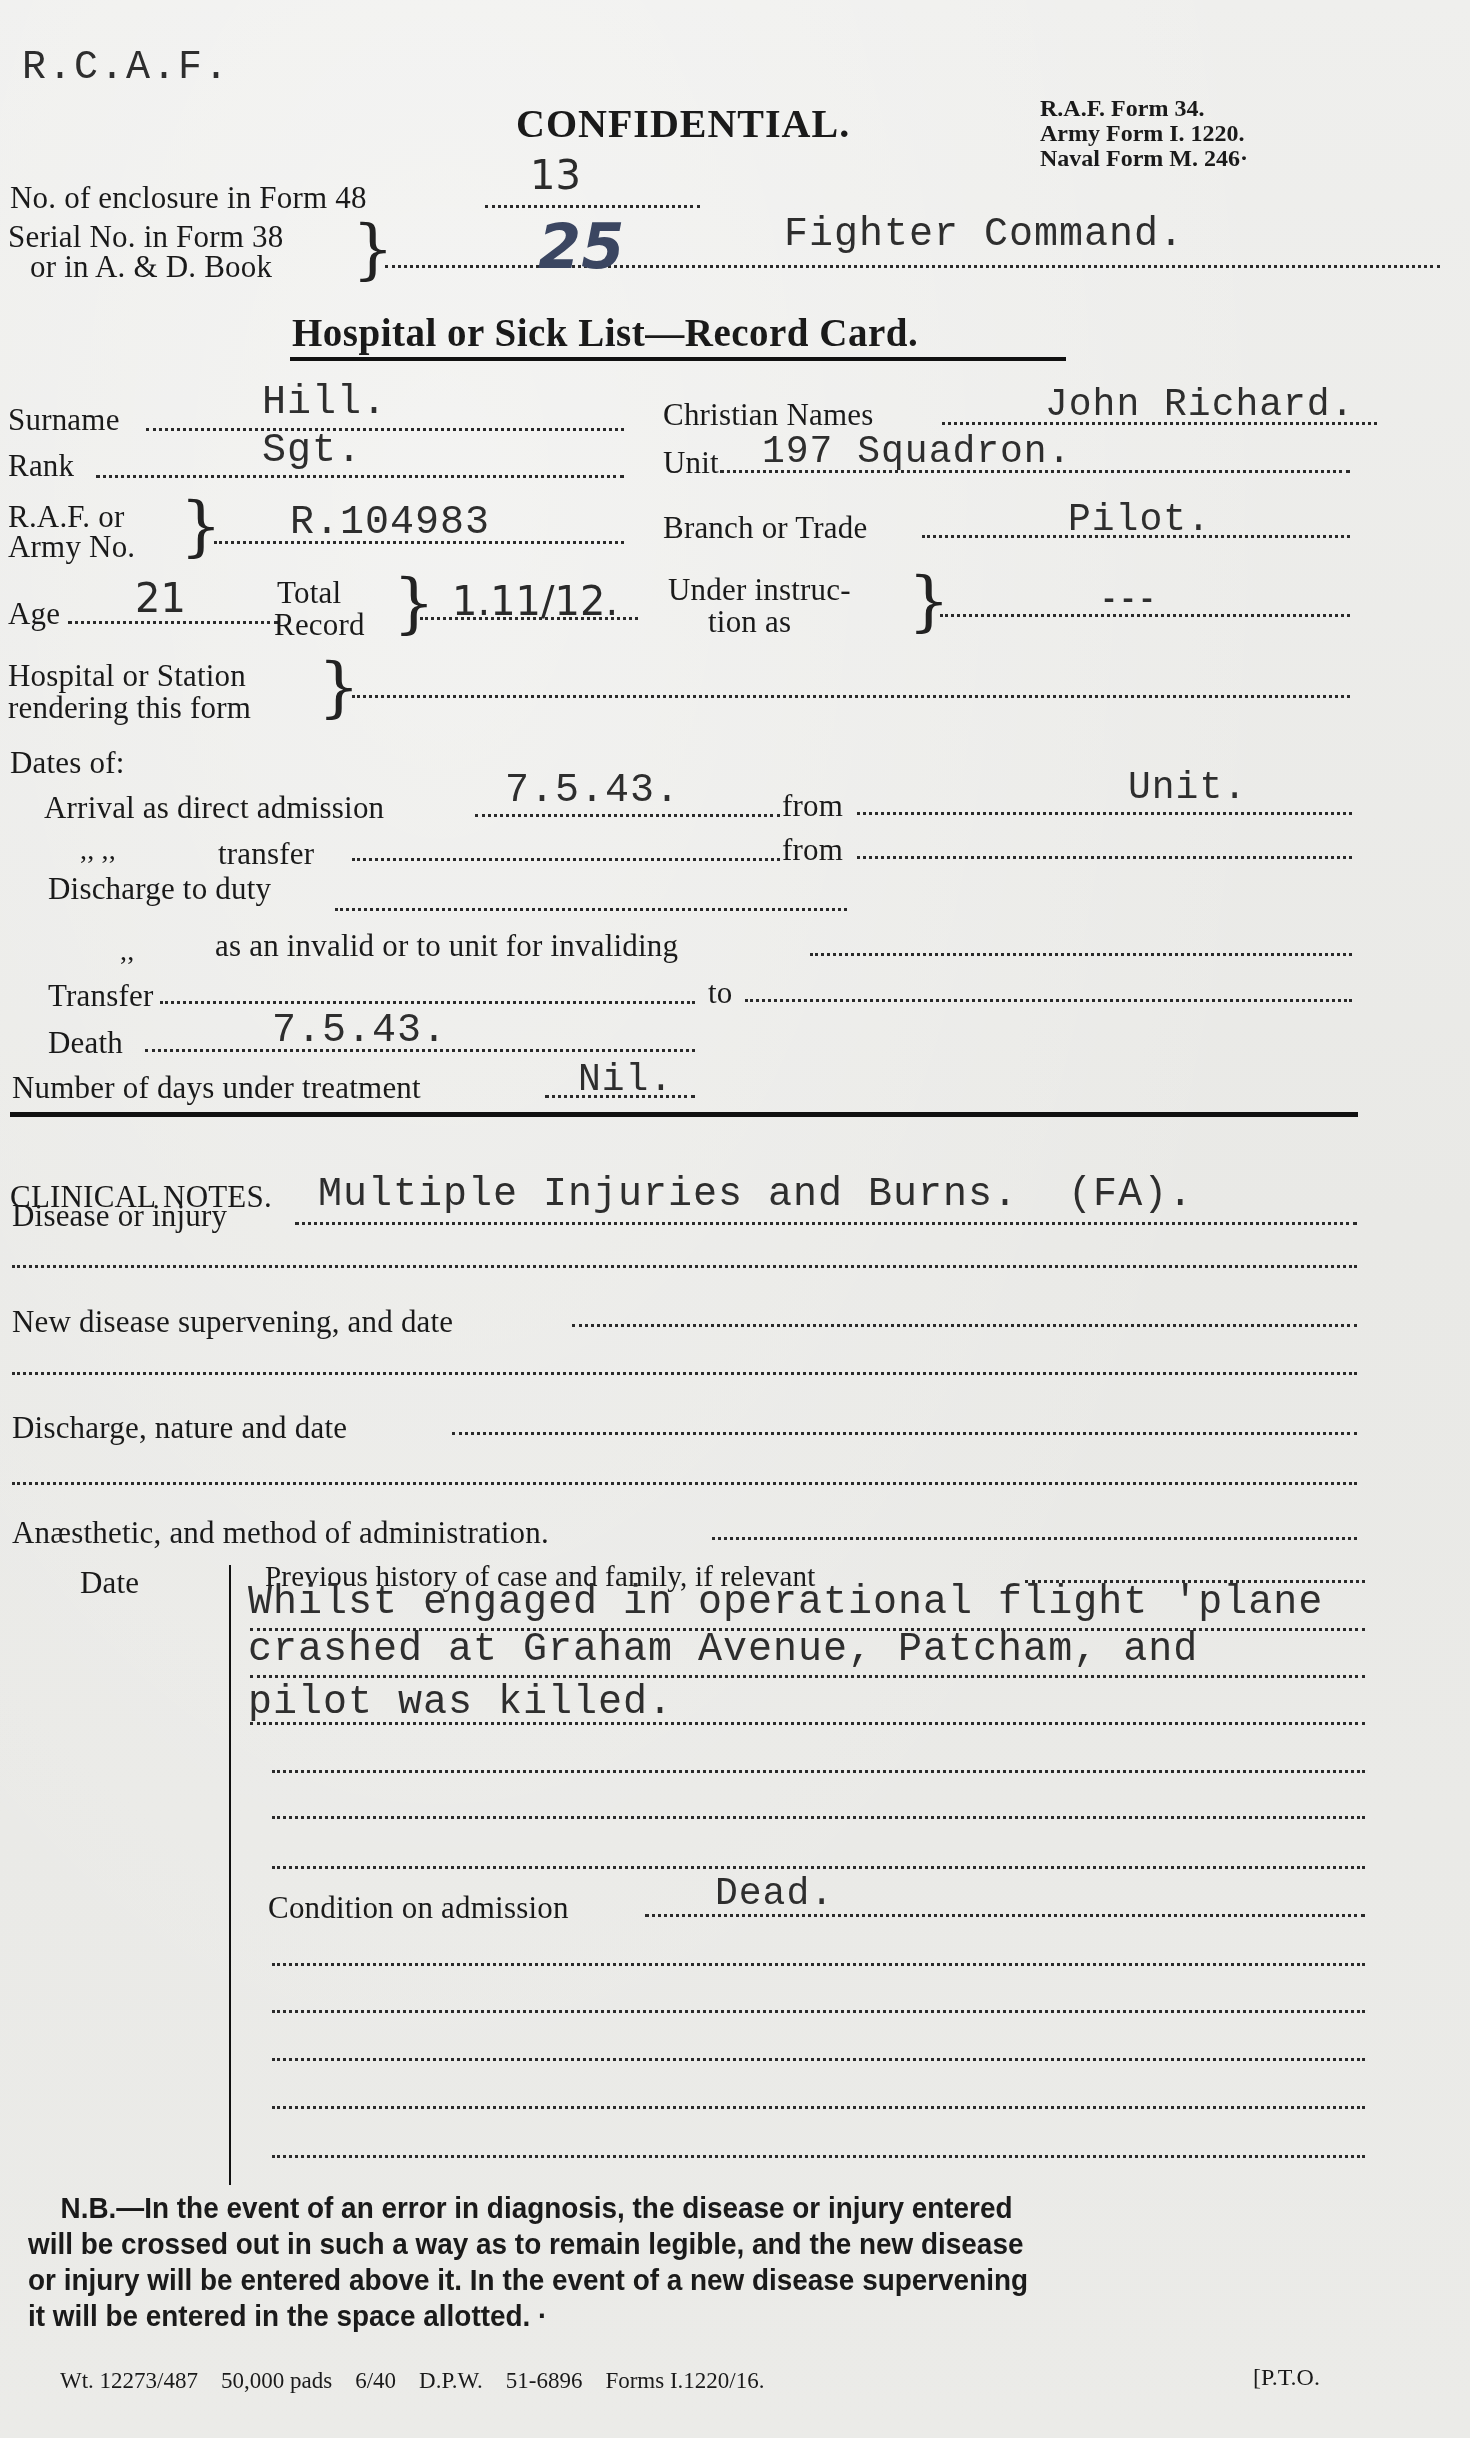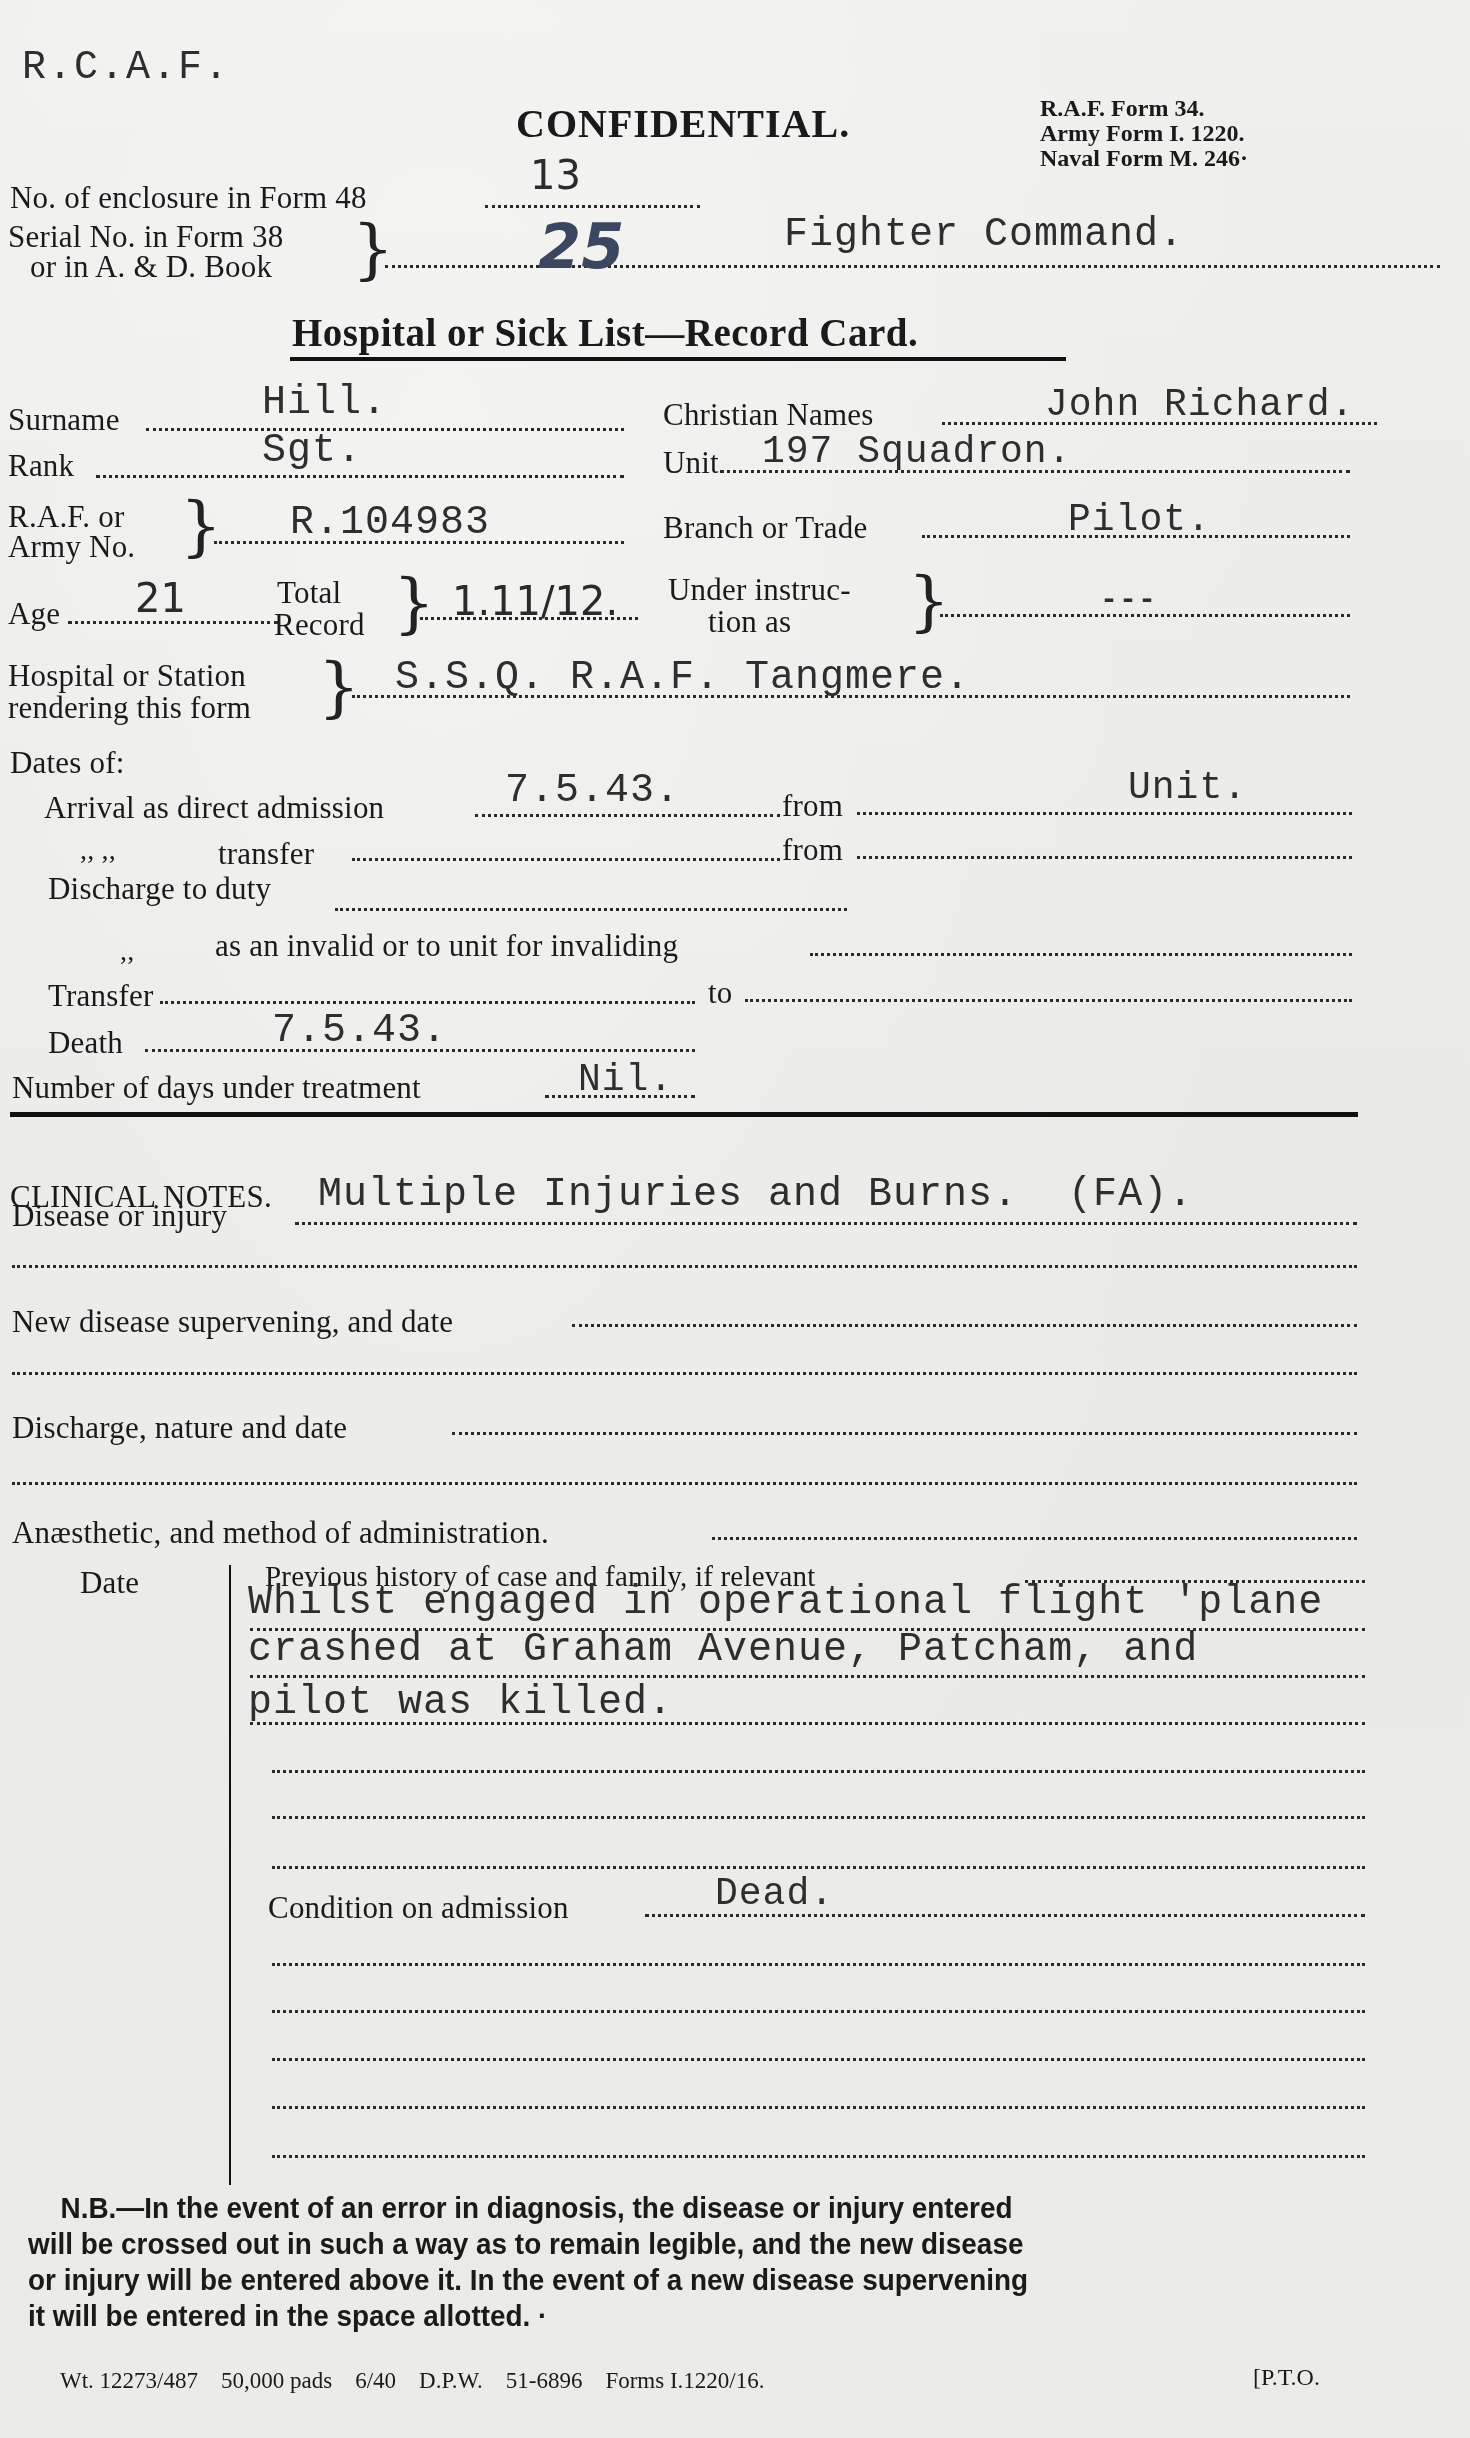--- a/index.html
+++ b/index.html
@@ -109,21 +109,20 @@
   <div class="abs brace" style="left:908px; top:568px; font-size:66px; line-height:66px;">}</div>
   <div class="dots" style="left:940px; top:614px; width:410px;"></div>
   <div class="abs type" style="left:1100px; top:583px; font-size:30px; font-weight:bold;">---</div>
 
   <div class="abs label" style="left:8px; top:660px; line-height:32px;">
     <div>Hospital or Station</div>
     <div>rendering this form</div>
   </div>
   <div class="abs brace" style="left:318px; top:654px; font-size:66px; line-height:66px;">}</div>
   <div class="dots" style="left:352px; top:695px; width:998px;"></div>
-  <div class="abs type" style="left:395px; top:655px; font-size:40px;">S.S.Q. R.A.F. Tangmere.</div>
 
   <div class="abs label" style="left:10px; top:745px;">Dates of:</div>
 
   <div class="abs label" style="left:44px; top:790px;">Arrival as direct admission</div>
   <div class="dots" style="left:475px; top:814px; width:305px;"></div>
   <div class="abs type" style="left:505px; top:768px; font-size:40px;">7.5.43.</div>
   <div class="abs label" style="left:782px; top:788px;">from</div>
   <div class="dots" style="left:857px; top:812px; width:495px;"></div>
   <div class="abs type" style="left:1128px; top:766px; font-size:38px;">Unit.</div>
 

